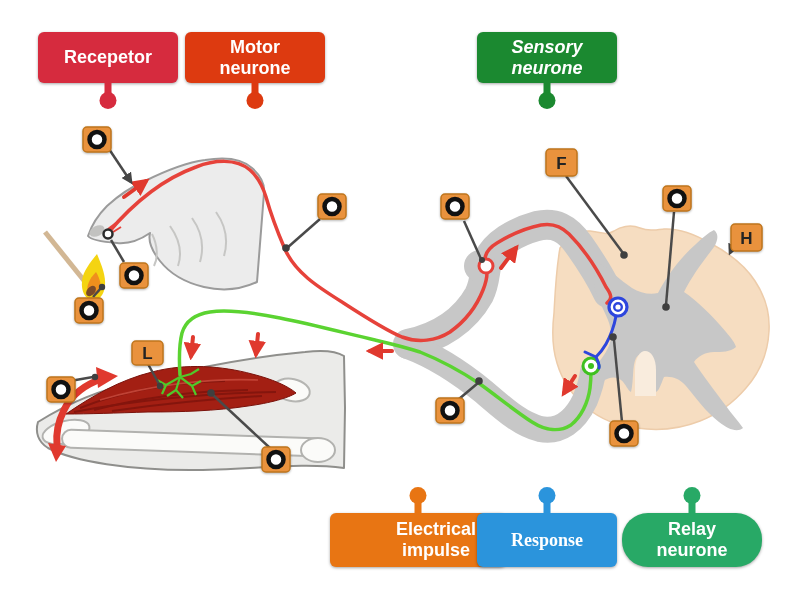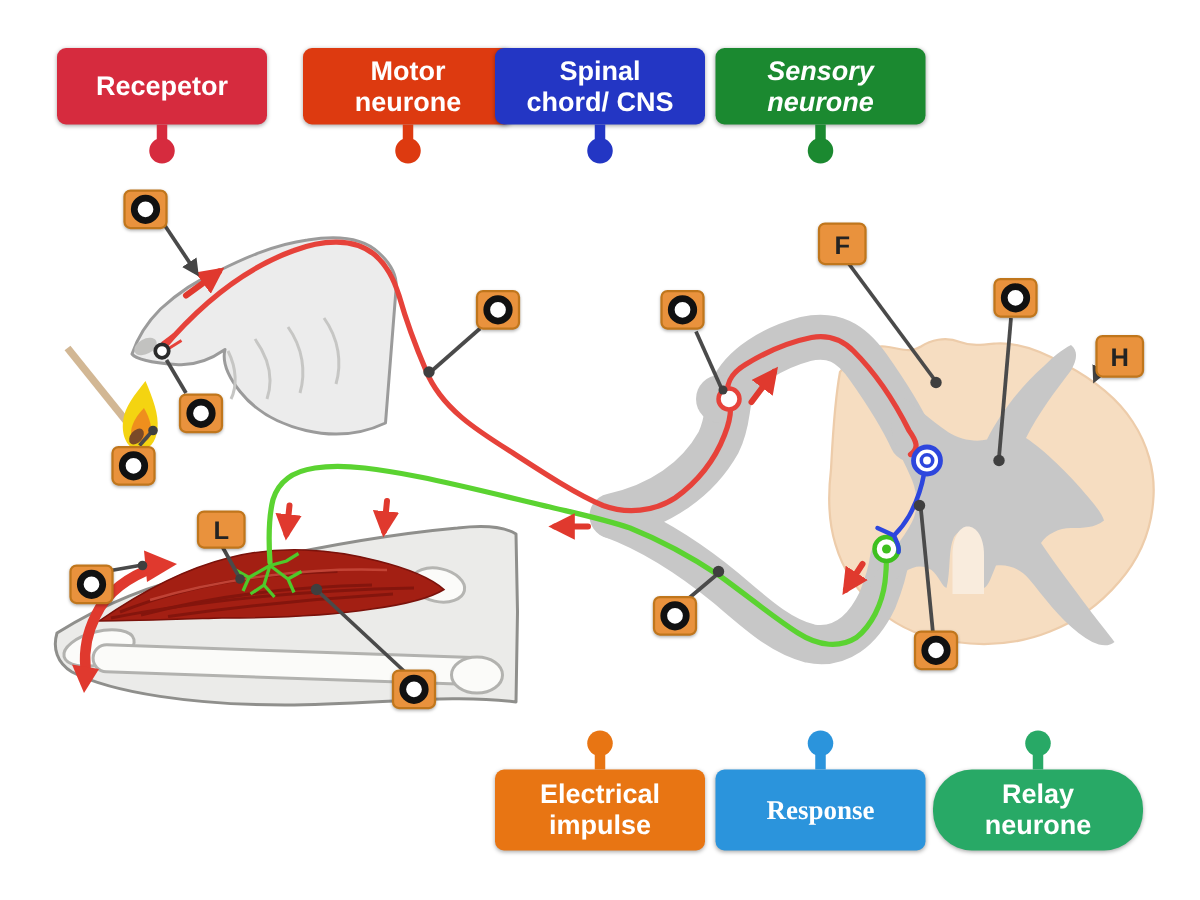--- a/index.html
+++ b/index.html
@@ -233,34 +233,30 @@
       <g class="marker">
         <rect x="610" y="421" width="28" height="25" rx="4"></rect>
         <circle cx="624" cy="433.5" r="7.5" fill="#fff" stroke="#111" stroke-width="4.5"></circle>
       </g>
     </g>
   </svg>
 
   <div class="label top" style="left: 38px; --c: #d62b3e;">Recepetor
     <span class="pin"><span class="stem"></span><span class="ball"></span></span>
   </div>
-  <div class="label top" style="left: 202px; --c: #dd3a10;">Motor
+  <div class="label top" style="left: 185px; --c: #dd3a10;">Motor
 neurone
-    <span class="pin"><span class="stem"></span><span class="ball"></span></span>
-  </div>
-  <div class="label top" style="left: 330px; --c: #2336c4;">Spinal
-chord/ CNS
     <span class="pin"><span class="stem"></span><span class="ball"></span></span>
   </div>
   <div class="label top" style="left: 477px; font-style: italic; --c: #1b8930;">Sensory
 neurone
     <span class="pin"><span class="stem"></span><span class="ball"></span></span>
   </div>
 
-  <div class="label bottom" style="left: 330px; --c: #e87513;">Electrical
+  <div class="label bottom" style="left: 330px; padding-left: 36px; --c: #e87513;">Electrical
 impulse
     <span class="pin"><span class="ball"></span><span class="stem"></span></span>
   </div>
   <div class="label bottom" style="left: 477px; font-family: Liberation Serif, serif; --c: #2b94dc;">Response
     <span class="pin"><span class="ball"></span><span class="stem"></span></span>
   </div>
   <div class="label bottom" style="left: 622px; border-radius: 26px; --c: #28a966;">Relay
 neurone
     <span class="pin"><span class="ball"></span><span class="stem"></span></span>
   </div>

